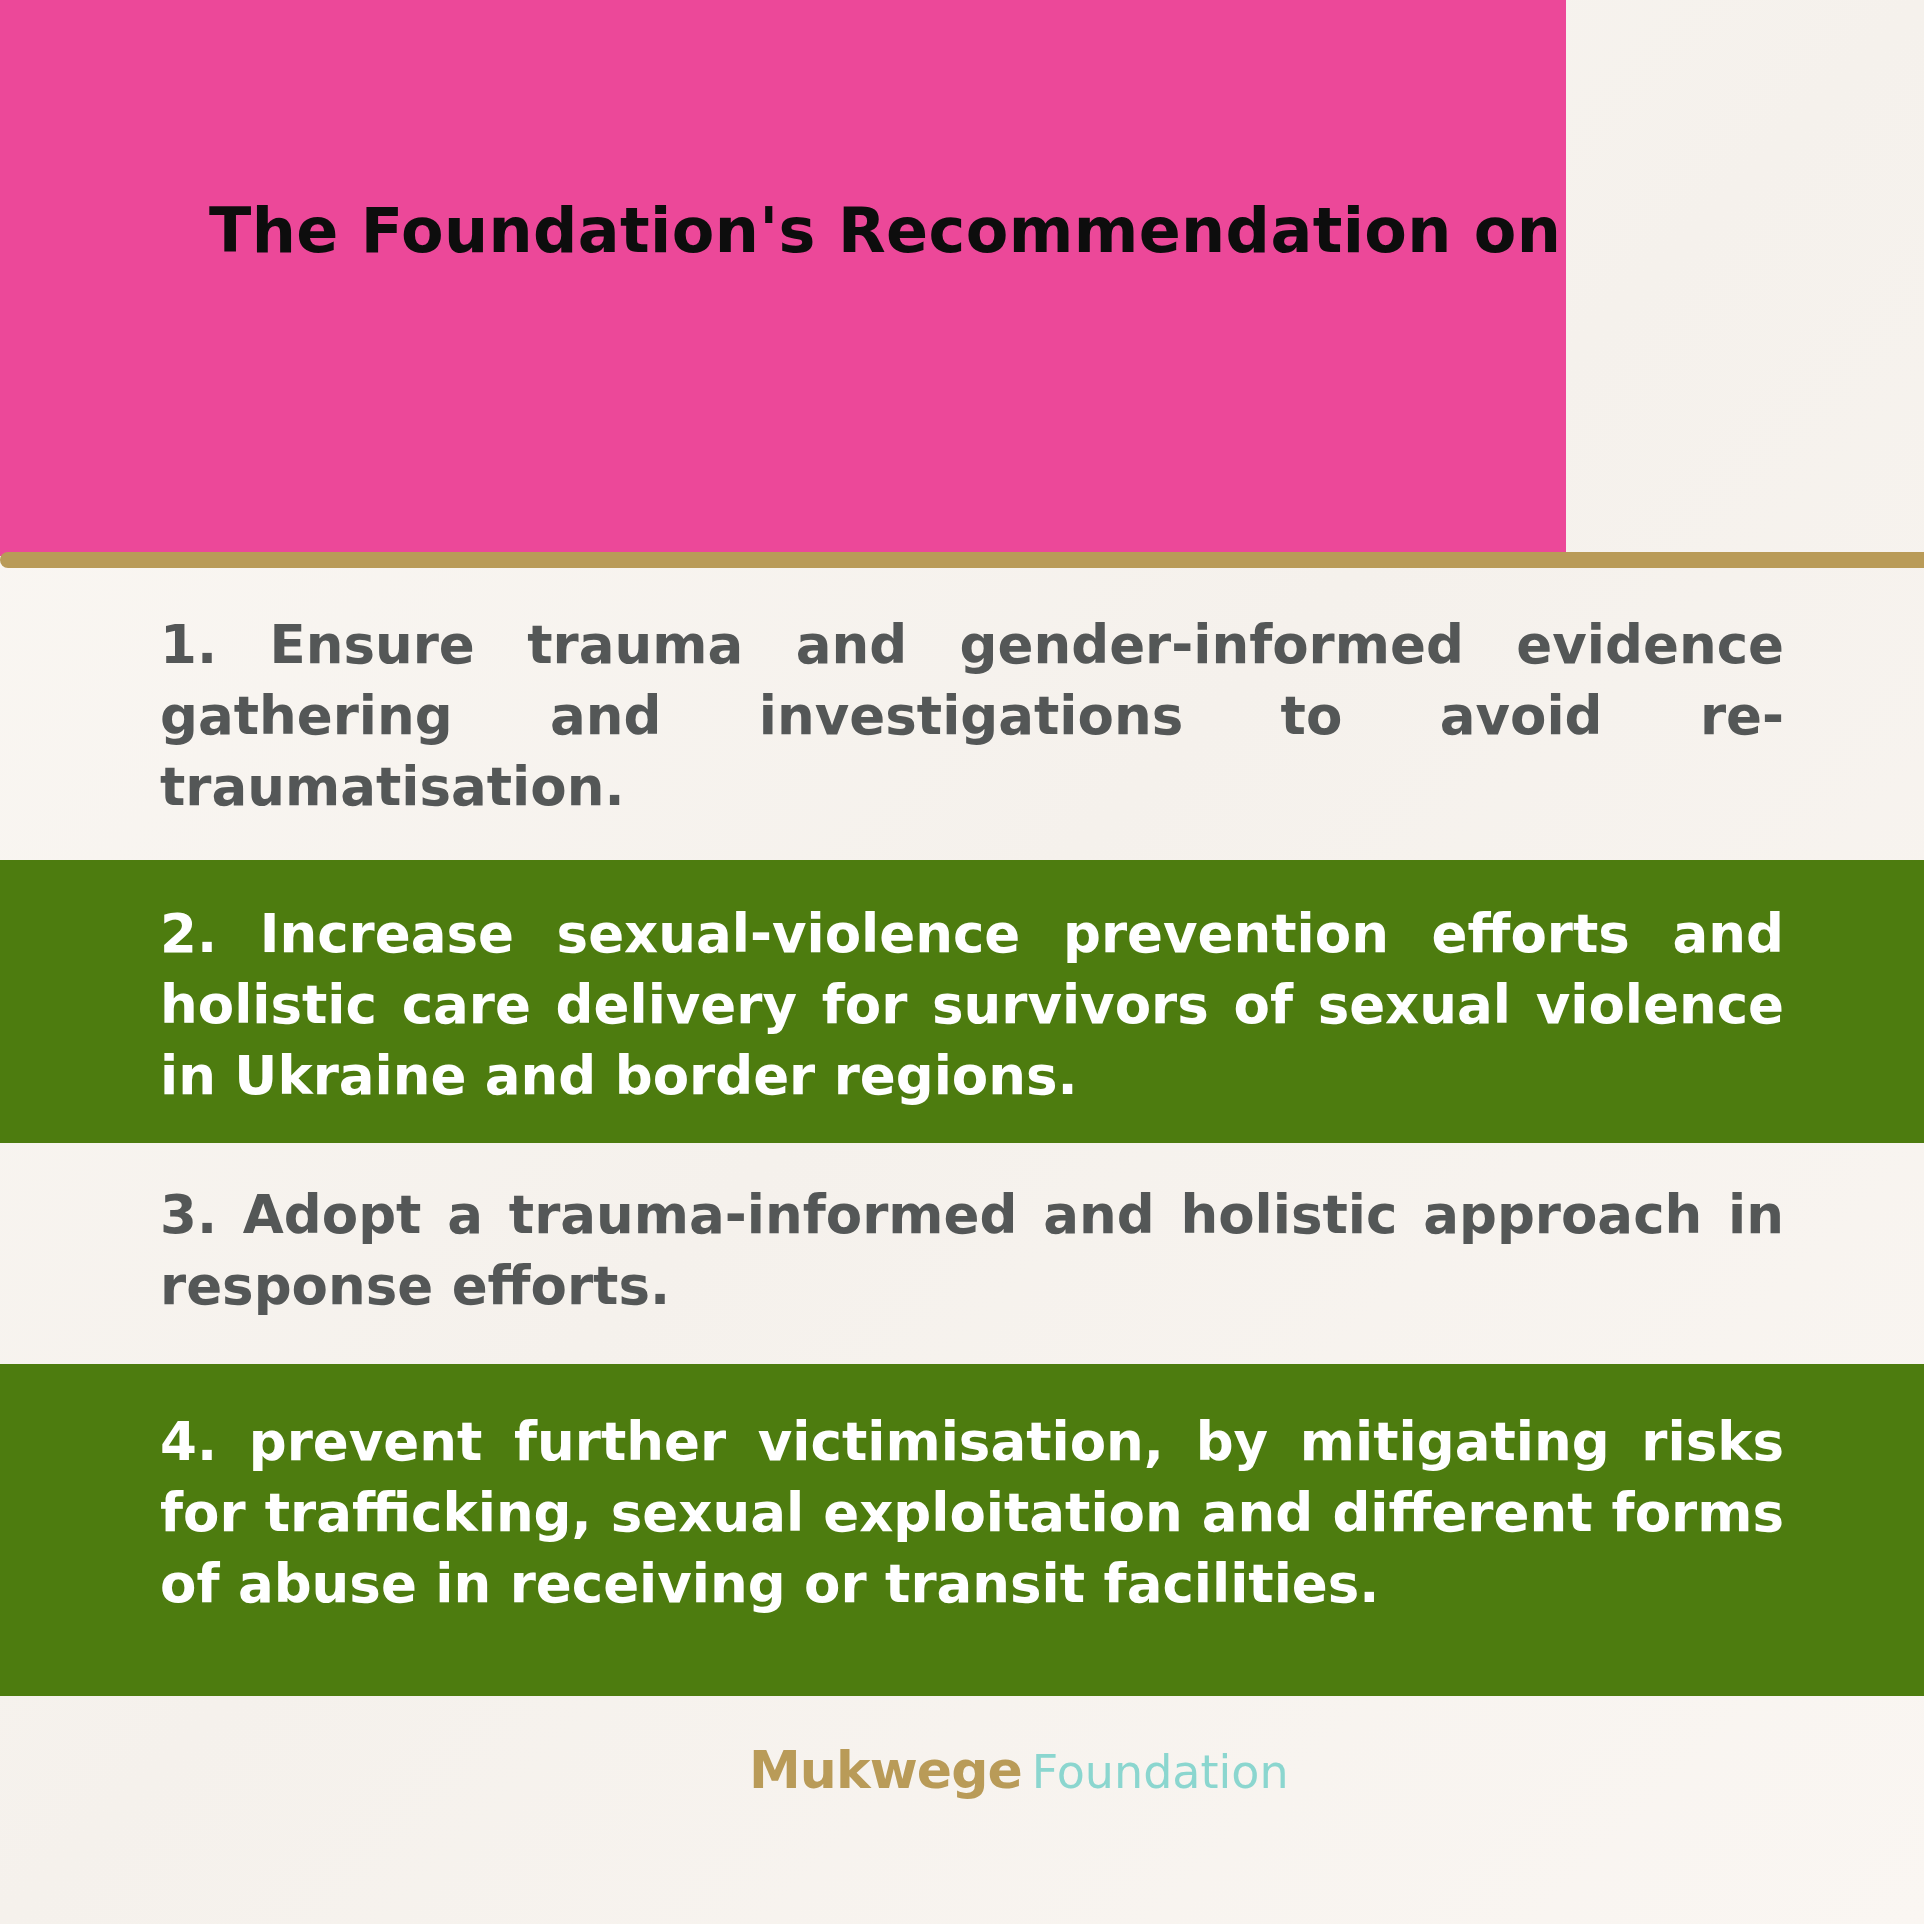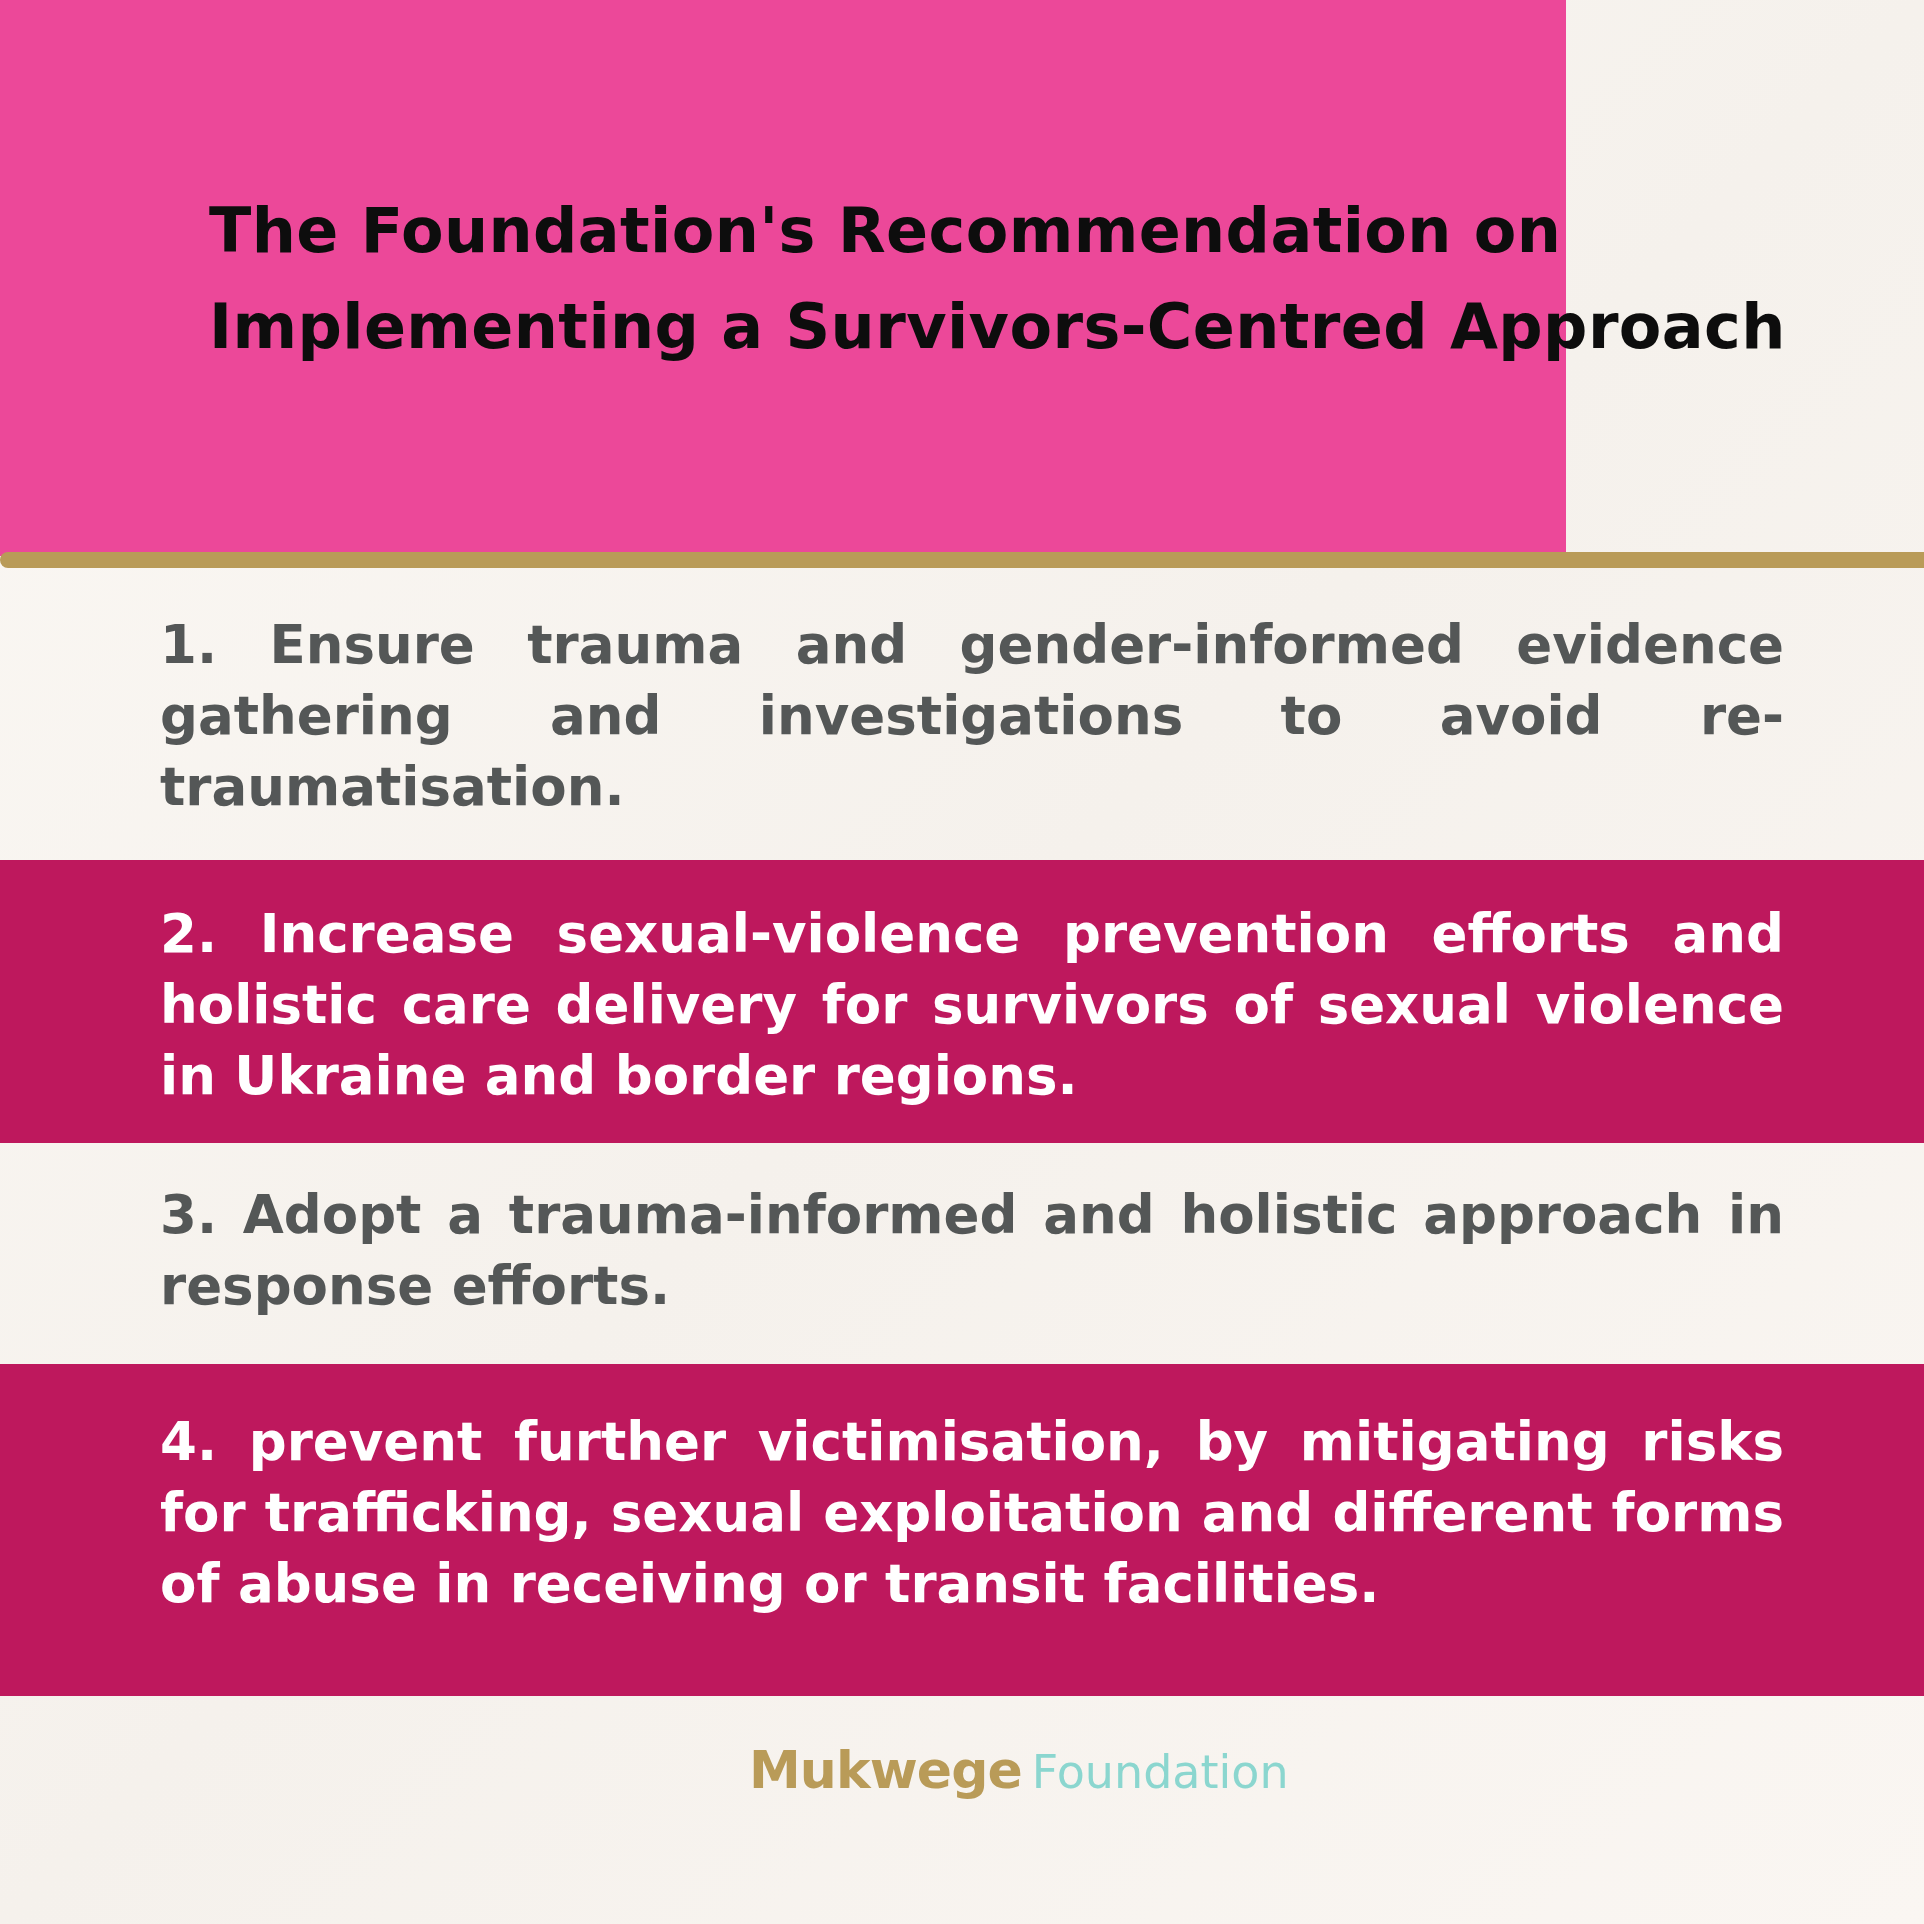--- a/index.html
+++ b/index.html
@@ -19,21 +19,21 @@
     margin: 0; font-weight: bold; font-size: 62px; line-height: 96px;
     color: #0d0d0d; letter-spacing: 0.4px;
   }
   .title span { display: block; white-space: nowrap; }
   .gold-bar {
     position: absolute; left: 0; top: 552px; width: 1925px; height: 16px;
     background: #b99b58; border-radius: 8px 0 0 8px;
   }
   .band { position: absolute; left: 0; width: 1925px; }
   .band.light { background: transparent; }
-  .band.teal { background: #be185d; }
+  .band.teal { background: #4d7c0f; }
   .item {
     position: absolute; left: 160px; width: 1624px;
     margin: 0; font-weight: bold; font-size: 53px; line-height: 71px;
     text-align: justify; text-align-last: left;
   }
   .item.dark { color: #545757; }
   .item.white { color: #ffffff; }
   .logo { position: absolute; left: 749px; top: 1742px; }
   .logo-top { font-family: "DejaVu Sans", sans-serif; font-size: 39px; color: #141414; line-height: 45px; display: block; margin-left: 0.9px; }
   .logo-bottom { display: block; line-height: 57px; white-space: nowrap; }
@@ -41,21 +41,20 @@
   .logo-foundation { font-family: "DejaVu Sans", sans-serif; font-size: 46px; color: #8bd6cf; margin-left: 10px; }
 </style>
 </head>
 <body>
 
 <div class="page"></div>
 
 <div class="header">
   <h1 class="title">
     <span>The Foundation's Recommendation on</span>
-    <span>Implementing a Survivors-Centred Approach</span>
   </h1>
 </div>
 
 <div class="gold-bar"></div>
 
 <div class="band light" style="top:569px;height:291px;">
   <p class="item dark" style="top:40px;">1. Ensure trauma and gender-informed evidence gathering and investigations to avoid re-traumatisation.</p>
 </div>
 
 <div class="band teal" style="top:860px;height:283px;">

